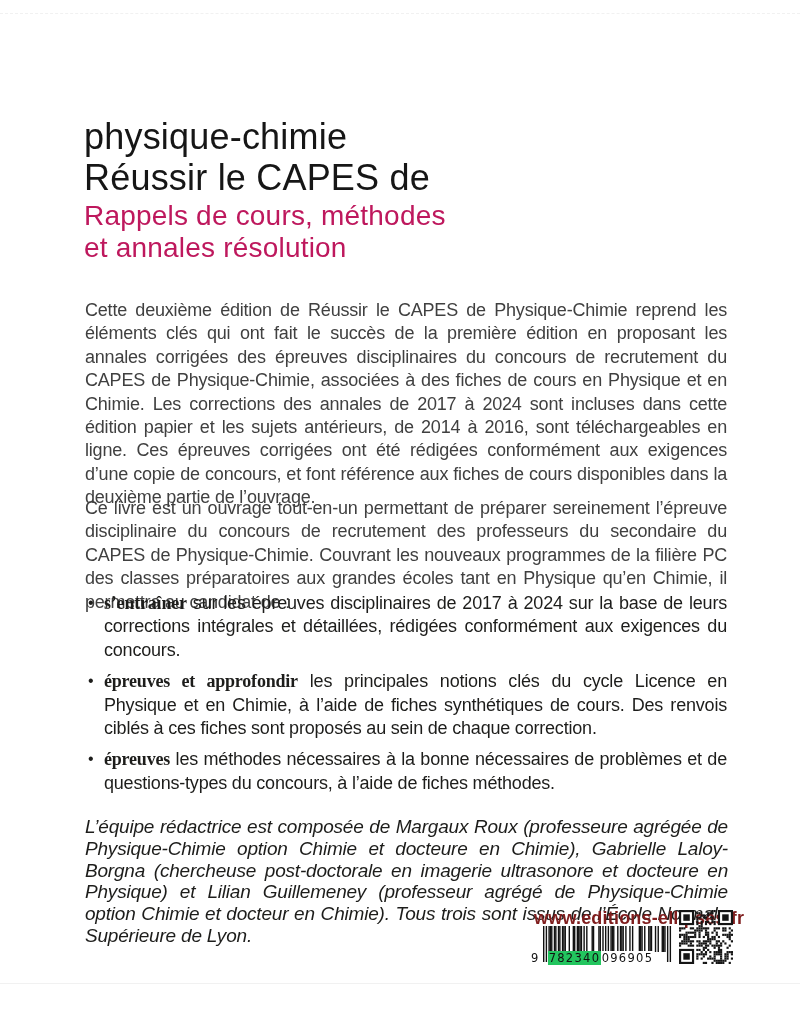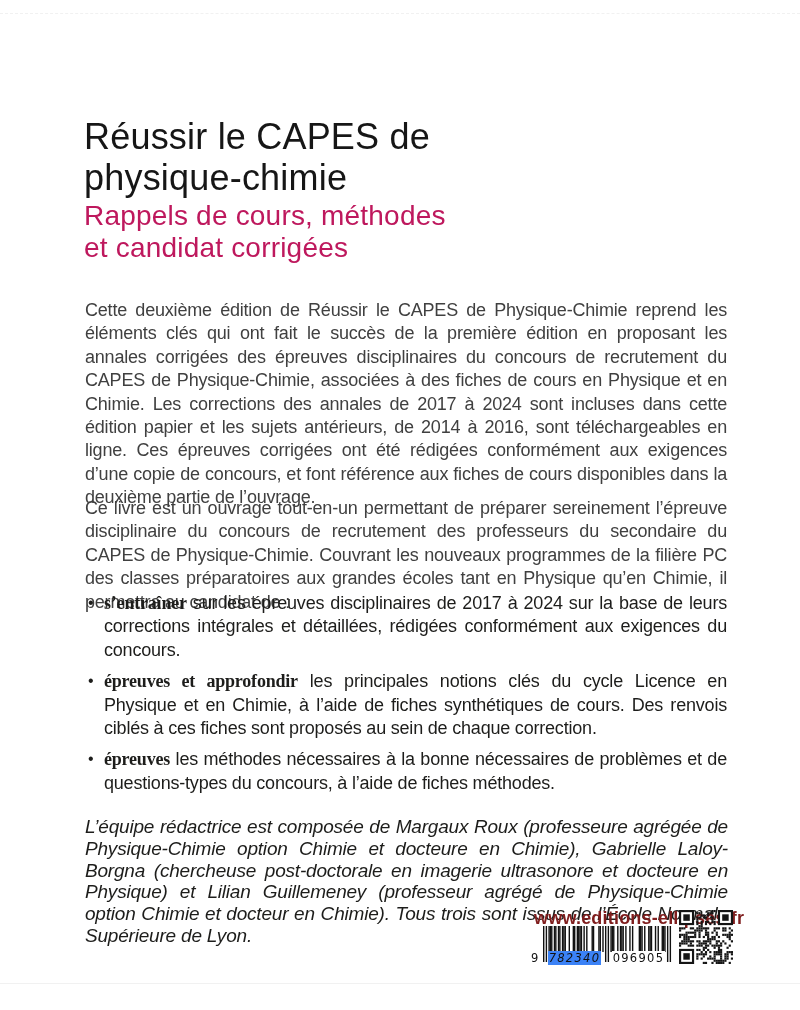--- a/index.html
+++ b/index.html
@@ -48,41 +48,41 @@
     position:absolute;left:534px;top:908px;
     font-size:18px;font-weight:bold;letter-spacing:.2px;color:#7f1d1d;
   }
   .barcode{position:absolute;left:531px;top:926px;width:141px;height:39px;}
   .barcode svg{position:absolute;left:0;top:0;}
   .bc-digits{
     position:absolute;top:25px;left:0;width:141px;height:14px;
     font-size:11.5px;color:#111;font-family:"DejaVu Sans",sans-serif;
   }
   .bc-digits .bc-9{position:absolute;left:0;top:0;}
-  .bc-digits .bc-g1{position:absolute;left:17px;width:53px;top:0;text-align:center;letter-spacing:1.3px;background:#3b82f6;font-style:italic;}
-  .bc-digits .bc-g2{position:absolute;left:81px;width:53px;top:0;text-align:center;letter-spacing:1.3px;background:#fff;}
+  .bc-digits .bc-g1{position:absolute;left:17px;width:53px;top:0;text-align:center;letter-spacing:1.3px;background:#22c55e;}
+  .bc-digits .bc-g2{position:absolute;left:70px;width:53px;top:0;text-align:center;letter-spacing:1.3px;background:#fff;}
 
   .qr{position:absolute;left:679px;top:910px;width:54px;height:54px;}
 </style>
 </head>
 <body>
 
 <div class="page">
 
   <div class="guide top"></div>
   <div class="guide bottom"></div>
 
   <h1 class="title">
+    <span>physique-chimie</span>
     <span>Réussir le CAPES de</span>
-    <span>physique-chimie</span>
   </h1>
 
   <h2 class="subtitle">
     <span>Rappels de cours, méthodes</span>
-    <span>et candidat corrigées</span>
+    <span>et annales résolution</span>
   </h2>
 
   <p class="body-text p1">Cette deuxième édition de Réussir le CAPES de Physique-Chimie reprend les éléments clés qui ont fait le succès de la première édition en proposant les annales corrigées des épreuves disciplinaires du concours de recrutement du CAPES de Physique-Chimie, associées à des fiches de cours en Physique et en Chimie. Les corrections des annales de 2017 à 2024 sont incluses dans cette édition papier et les sujets antérieurs, de 2014 à 2016, sont téléchargeables en ligne. Ces épreuves corrigées ont été rédigées conformément aux exigences d’une copie de concours, et font référence aux fiches de cours disponibles dans la deuxième partie de l’ouvrage.</p>
 
   <p class="body-text p2">Ce livre est un ouvrage tout-en-un permettant de préparer sereinement l’épreuve disciplinaire du concours de recrutement des professeurs du secondaire du CAPES de Physique-Chimie. Couvrant les nouveaux programmes de la filière PC des classes préparatoires aux grandes écoles tant en Physique qu’en Chimie, il permettra au candidat de :</p>
 
   <ul class="bullets">
     <li>
       <span class="marker">•</span><span class="lead">s’entraîner</span><span> sur les épreuves disciplinaires de 2017 à 2024 sur la base de leurs corrections intégrales et détaillées, rédigées conformément aux exigences du concours.</span>
     </li>

